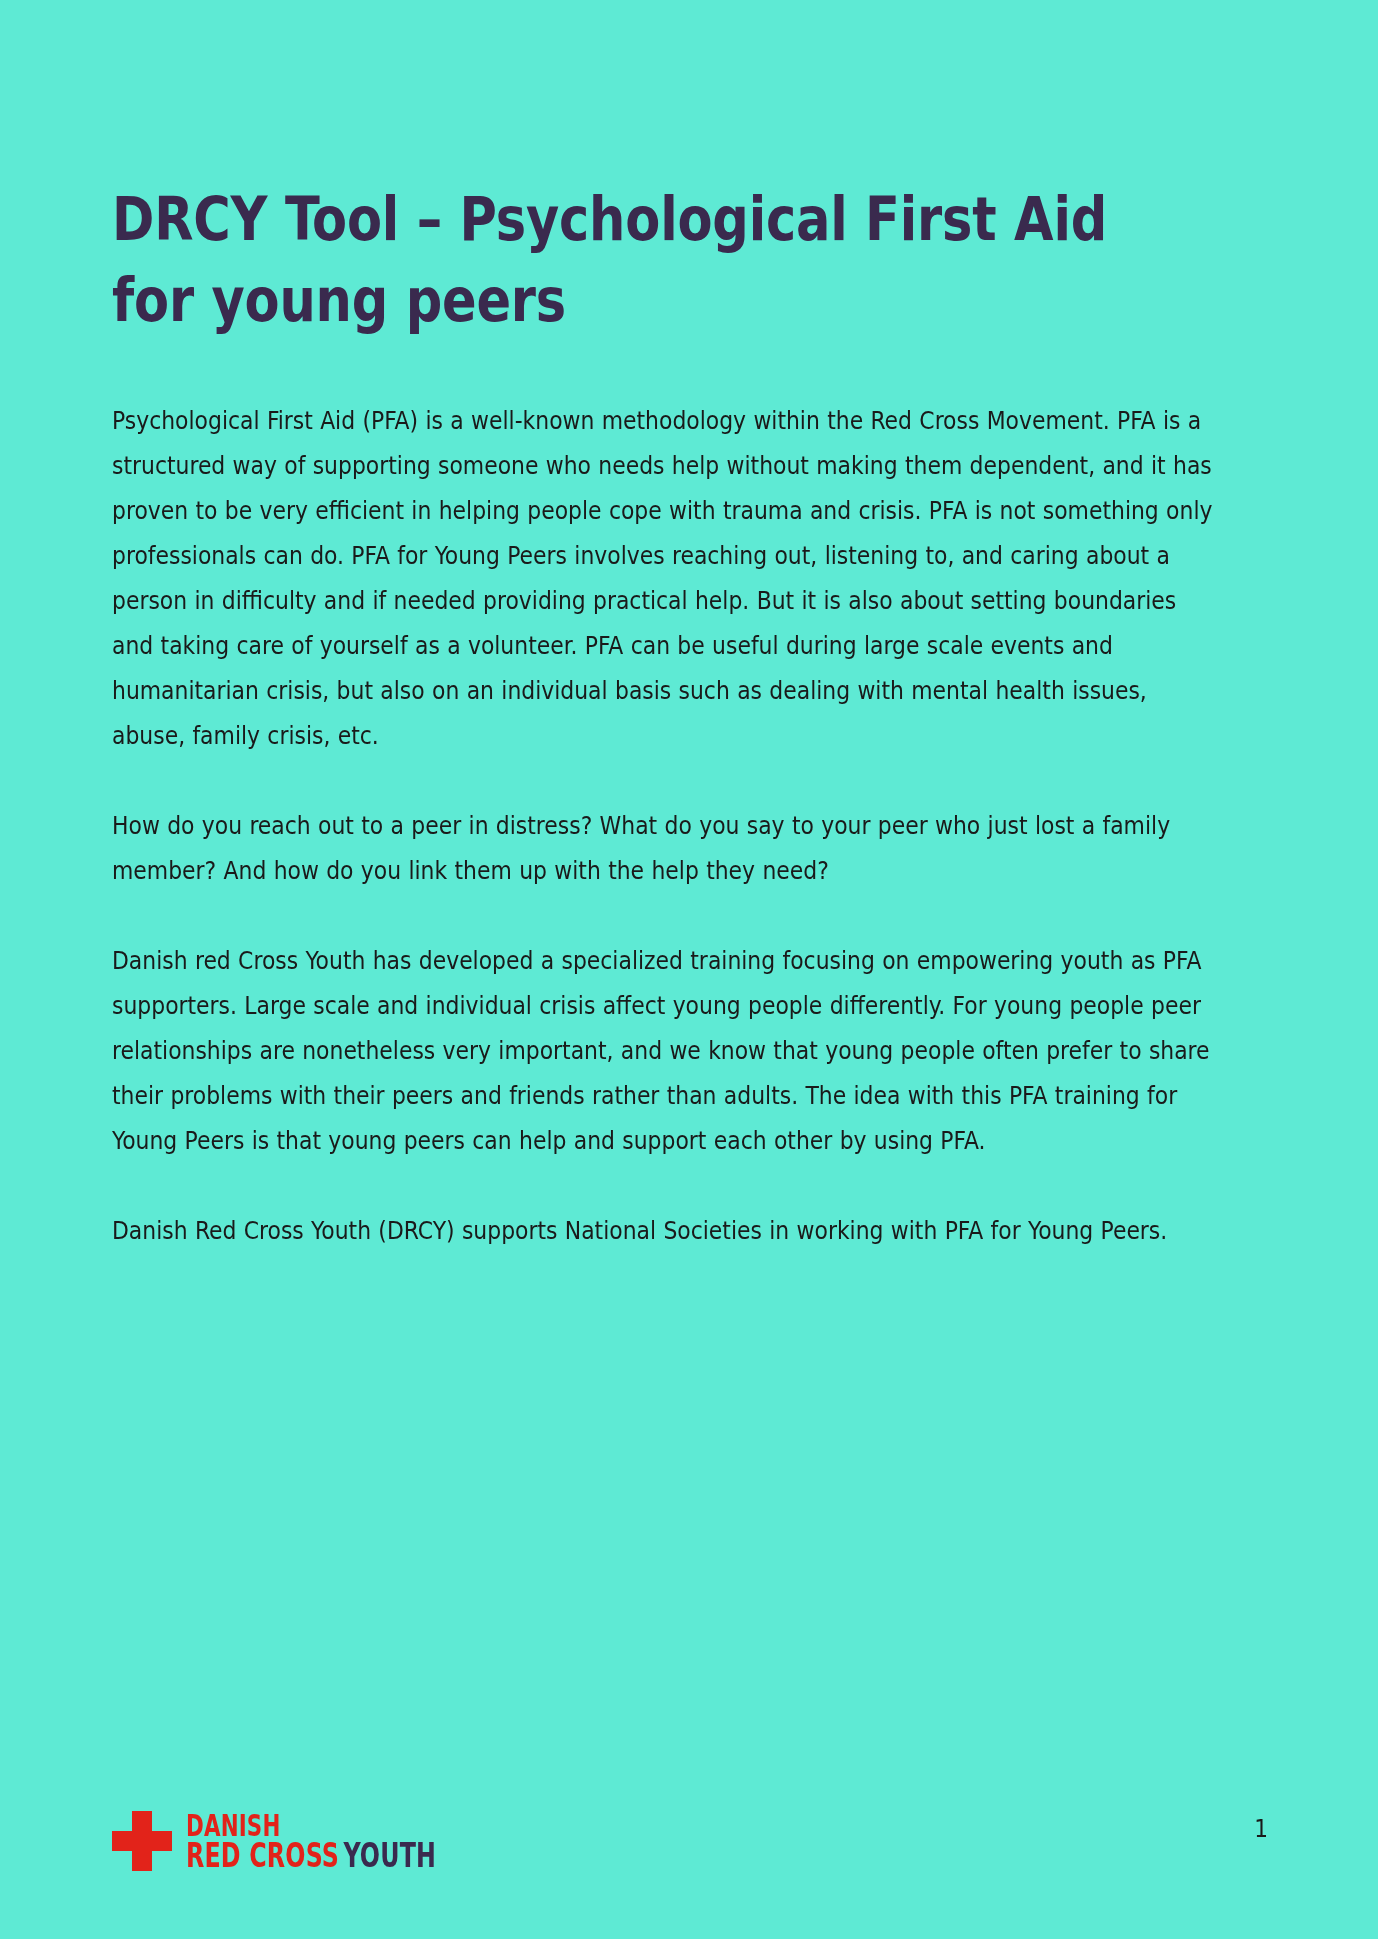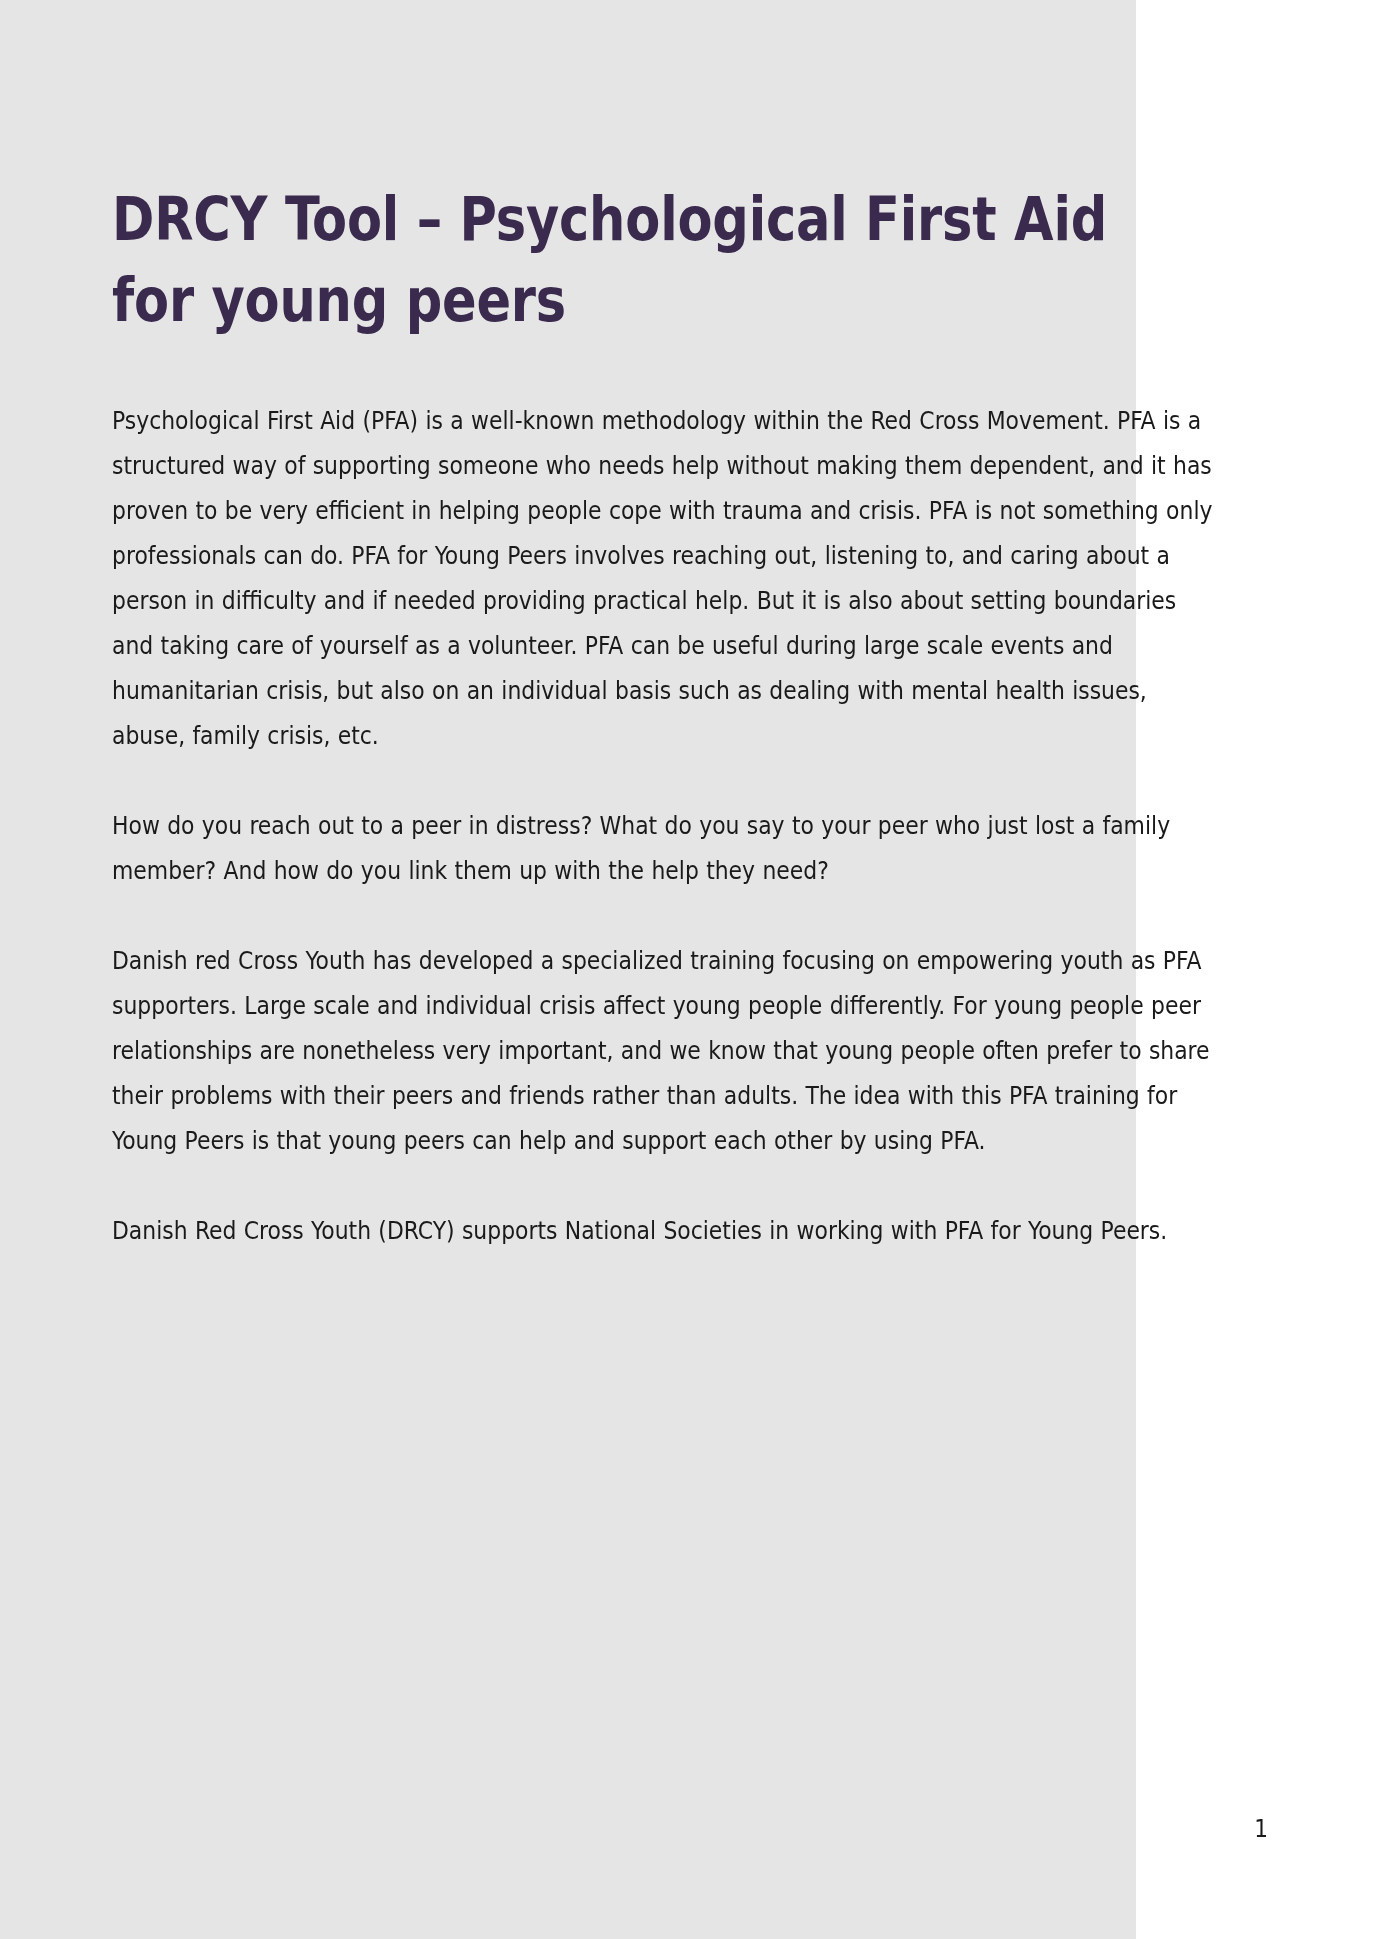--- a/index.html
+++ b/index.html
@@ -12,23 +12,23 @@
     height: 1939px;
     position: relative;
     font-family: "Liberation Sans", sans-serif;
     overflow: hidden;
   }
 
   
   .page {
     position: absolute;
     left: 0; top: 0;
-    width: 1136px;
+    width: 1378px;
     height: 1939px;
-    background: #e5e5e5;
+    background: #5eead4;
   }
 
   .content {
     position: absolute;
     left: 112px;
     top: 178px;
     width: 1155px;
   }
 
   
@@ -159,18 +159,30 @@
       <p class="para">Psychological First Aid (PFA) is a well-known methodology within the Red Cross Movement. PFA is a structured way of supporting someone who needs help without making them dependent, and it has proven to be very efficient in helping people cope with trauma and crisis. PFA is not something only professionals can do. PFA for Young Peers involves reaching out, listening to, and caring about a person in difficulty and if needed providing practical help. But it is also about setting boundaries and taking care of yourself as a volunteer. PFA can be useful during large scale events and humanitarian crisis, but also on an individual basis such as dealing with mental health issues, abuse, family crisis, etc.</p>
       <p class="para">How do you reach out to a peer in distress? What do you say to your peer who just lost a family member? And how do you link them up with the help they need?</p>
       <p class="para">Danish red Cross Youth has developed a specialized training focusing on empowering youth as PFA supporters. Large scale and individual crisis affect young people differently. For young people peer relationships are nonetheless very important, and we know that young people often prefer to share their problems with their peers and friends rather than adults. The idea with this PFA training for Young Peers is that young peers can help and support each other by using PFA.</p>
       <p class="para">Danish Red Cross Youth (DRCY) supports National Societies in working with PFA for Young Peers.</p>
     </div>
 
   </div>
 
   <div class="footer">
 
+    <div class="logo">
+      <span class="logo-cross">
+        <span class="bar-h"></span>
+        <span class="bar-v"></span>
+      </span>
+      <span class="logo-text">
+        <span class="logo-line1">DANISH</span>
+        <span class="logo-line2">
+          <span class="logo-redcross">RED CROSS</span><span class="logo-youth">YOUTH</span>
+        </span>
+      </span>
+    </div>
 
     <div class="page-number">1</div>
 
   </div>
 
 </div>
 
 </body></html>

